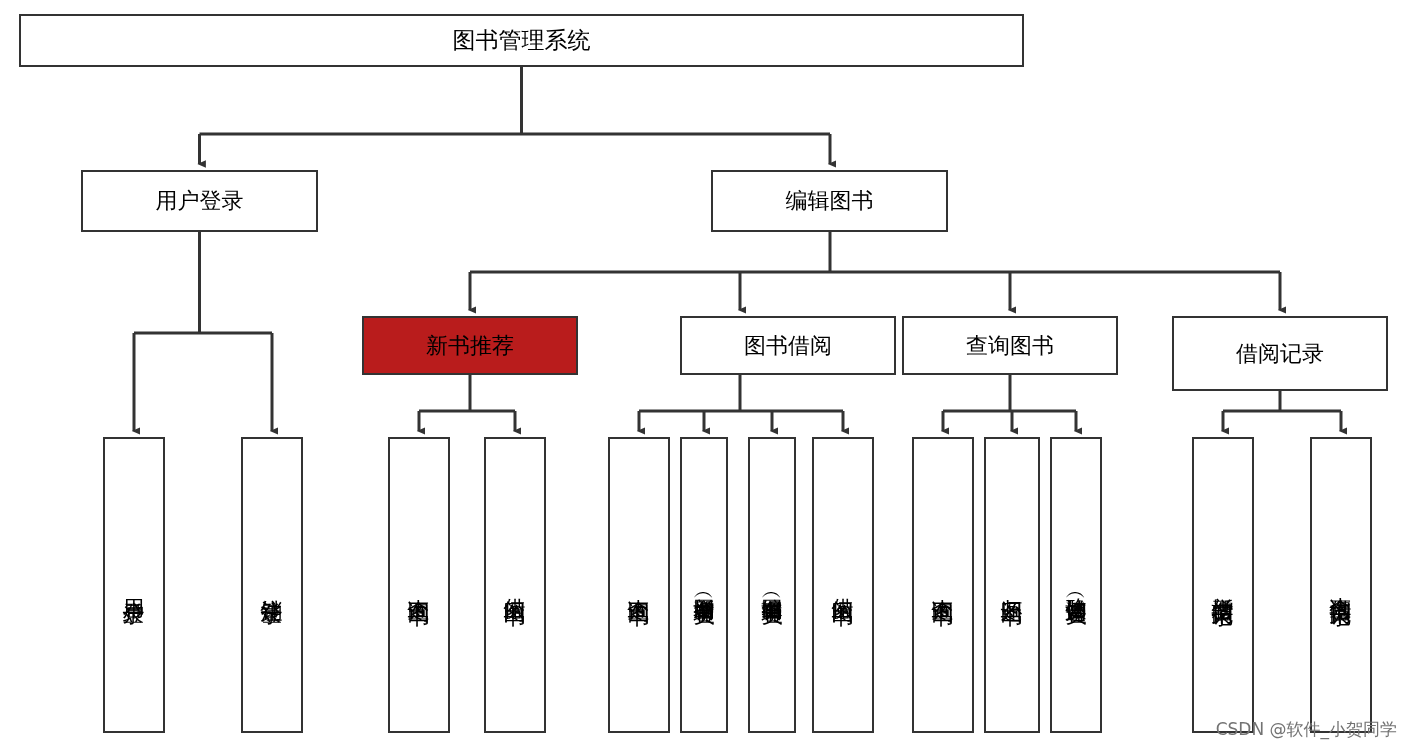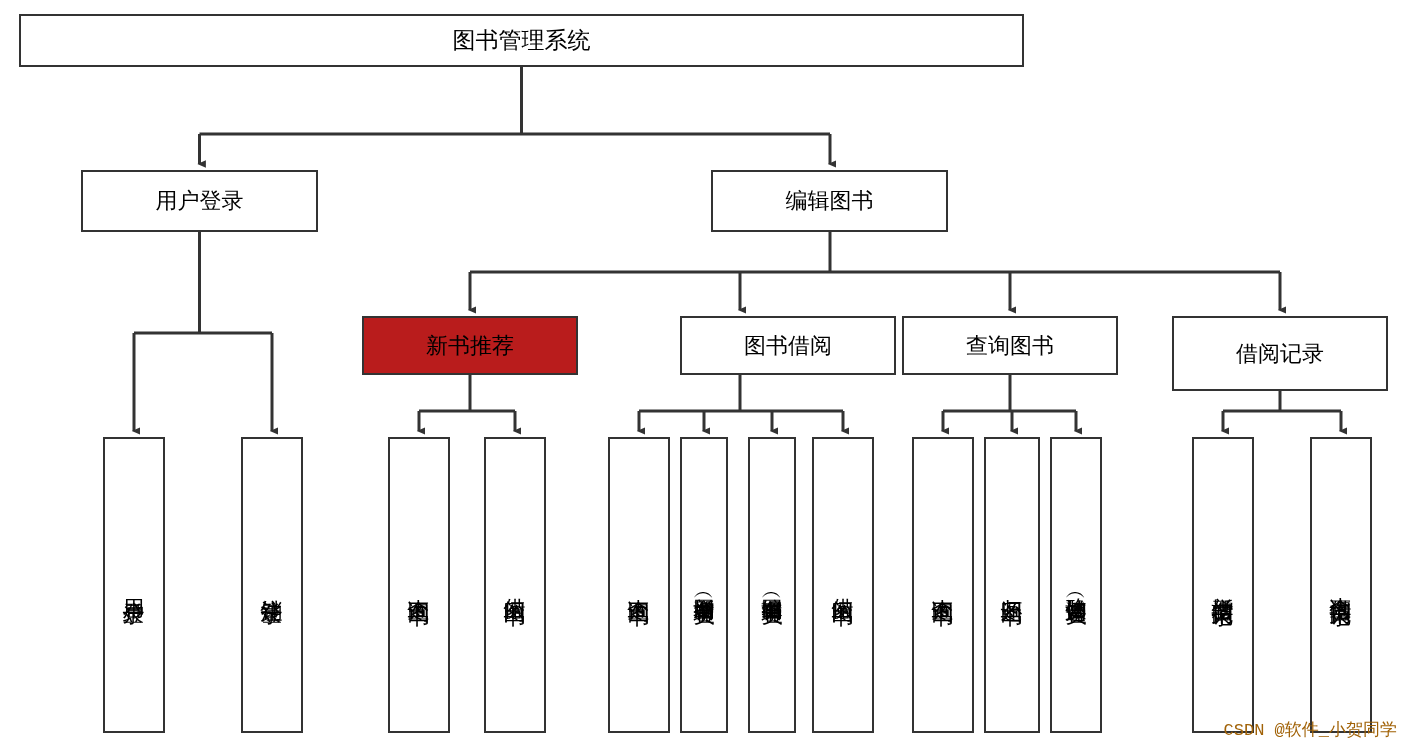--- a/index.html
+++ b/index.html
@@ -191,15 +191,15 @@
         <span class="label">确认归还（管理员）</span>
       </div>
       <div class="node vert" style="left: 1192px; top: 437px; width: 62px; height: 296px; border-color: rgb(51, 51, 51); background: rgb(255, 255, 255);">
         <span class="label">新增借阅记录</span>
       </div>
       <div class="node vert" style="left: 1310px; top: 437px; width: 62px; height: 296px; border-color: rgb(51, 51, 51); background: rgb(255, 255, 255);">
         <span class="label">查询借阅记录</span>
       </div>
     </div>
 
-  <div id="watermark" style="color: #a16207; font-family: Liberation Mono, monospace;">CSDN @软件_小贺同学</div>
+  <div id="watermark" style="color: #737373;">CSDN @软件_小贺同学</div>
 
 </div>
 
 </body></html>

